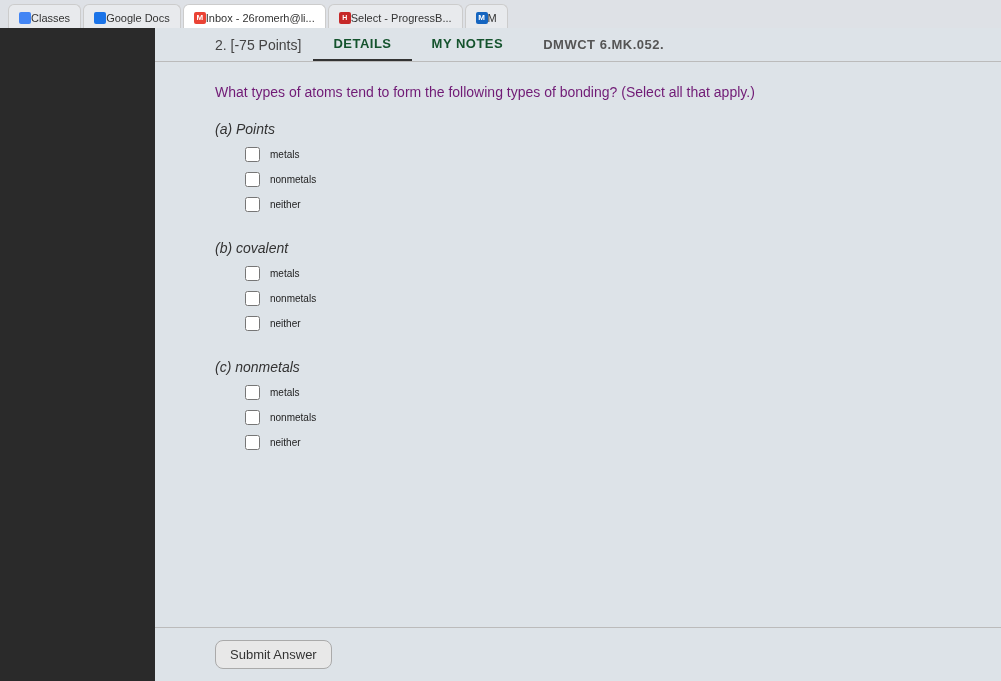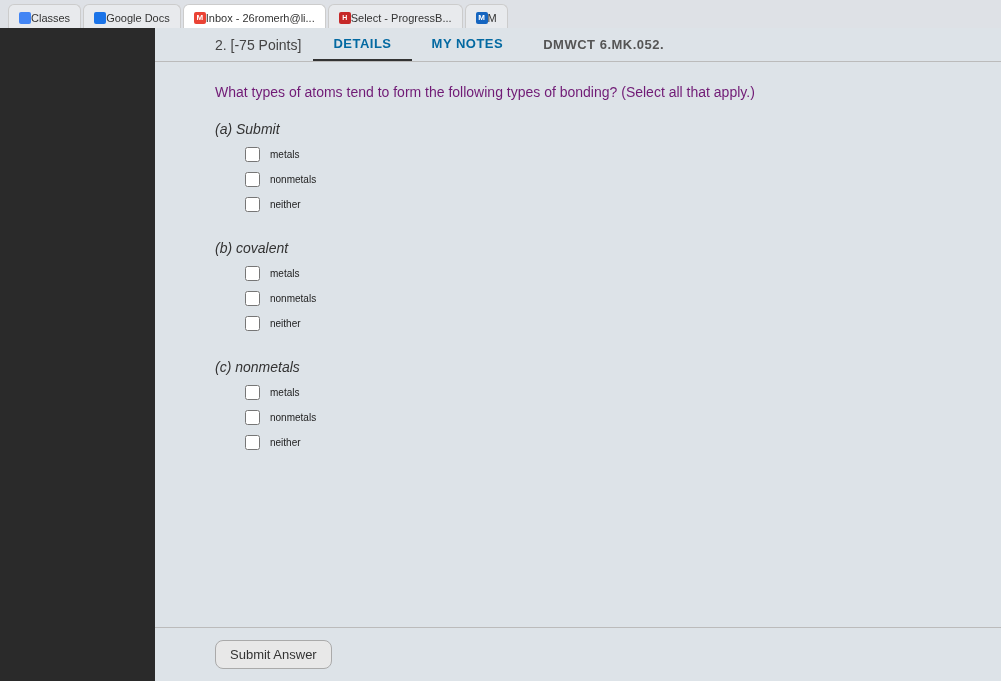--- a/index.html
+++ b/index.html
@@ -47,21 +47,21 @@
       align-items: center;
       background: #dde3e8;
       border-bottom: 1px solid #bbb;
       padding: 0 0 0 60px;
     }
 
     .tab-bar-item {
       padding: 8px 20px;
       font-size: 13px;
       font-weight: bold;
-      color: #0369a1;
+      color: #14532d;
       cursor: pointer;
       border-bottom: 2px solid transparent;
       letter-spacing: 0.5px;
     }
 
     .tab-bar-item.active {
       border-bottom: 2px solid #333;
     }
 
     .tab-bar-label {
@@ -234,21 +234,21 @@
       <span class="points-badge">2. [-75 Points]</span>
       <span class="tab-bar-item active">DETAILS</span>
       <span class="tab-bar-item">MY NOTES</span>
       <span class="tab-bar-label">DMWCT 6.MK.052.</span>
     </div>
 
     <div class="question-area">
       <p class="question-header">What types of atoms tend to form the following types of bonding? (Select all that apply.)</p>
 
       <div class="bonding-section">
-        <div class="bonding-title">(a) Submit</div>
+        <div class="bonding-title">(a) Points</div>
         <div class="checkbox-option">
           <input type="checkbox" id="ionic_metals" style="">
           <label class="checkbox-label" for="ionic_metals">metals</label>
         </div>
         <div class="checkbox-option">
           <input type="checkbox" id="ionic_nonmetals" style="">
           <label class="checkbox-label" for="ionic_nonmetals">nonmetals</label>
         </div>
         <div class="checkbox-option">
           <input type="checkbox" id="ionic_neither" style="">

